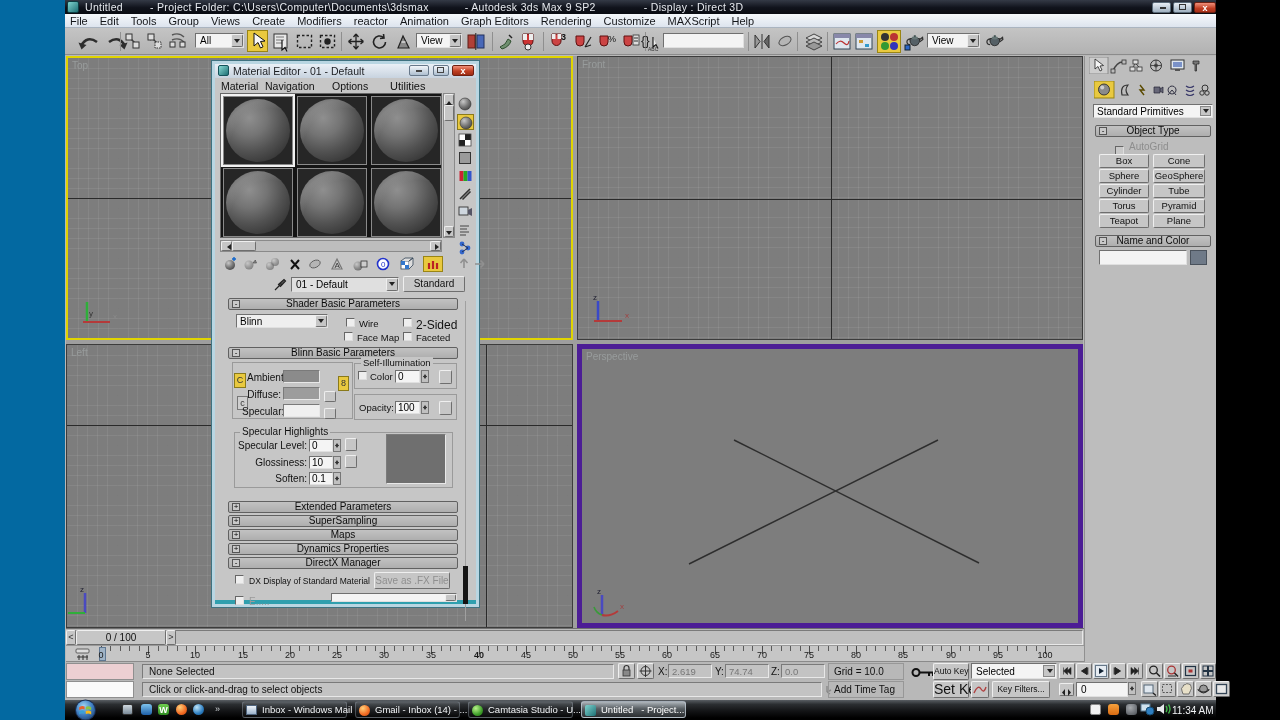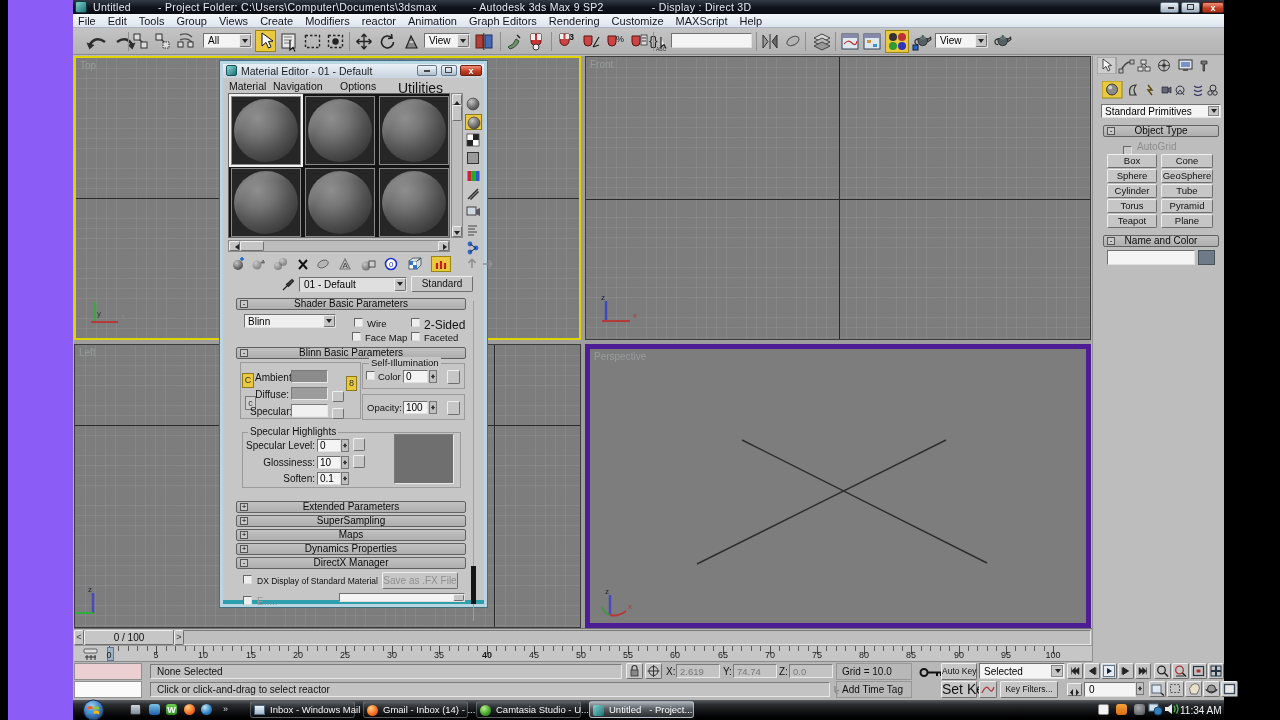--- a/index.html
+++ b/index.html
@@ -1,18 +1,18 @@
 <!DOCTYPE html>
 <html><head>
 <meta charset="utf-8">
 <style>
   * { margin:0; padding:0; box-sizing:border-box; }
   html,body { width:1280px; height:720px; background:#000; overflow:hidden;
     font-family:"Liberation Sans", sans-serif; }
-  #stage { position:absolute; left:8px; top:0; width:1024px; height:720px; background:#8b5cf6; }
+  #stage { position:absolute; left:0; top:0; width:1024px; height:720px; background:#0369a1; }
   .abs { position:absolute; }
   .btn { background:#c6c6c6; border-top:1px solid #efefef; border-left:1px solid #efefef;
     border-right:1px solid #6e6e6e; border-bottom:1px solid #6e6e6e; border-radius:2px;
     color:#111; text-align:center; }
   .sunken { background:#c3c3c3; border-top:1px solid #7a7a7a; border-left:1px solid #7a7a7a;
     border-right:1px solid #e8e8e8; border-bottom:1px solid #e8e8e8; }
   .white-field { background:#f4f4f4; border-top:1px solid #707070; border-left:1px solid #707070;
     border-right:1px solid #e0e0e0; border-bottom:1px solid #e0e0e0; }
   .rollhead { background:linear-gradient(#c2c2c2,#aeaeae); border:1px solid #616161; border-radius:2px;
     color:#0b0b0b; font-size:10px; text-align:center; line-height:10px; }
@@ -466,21 +466,21 @@
           <rect x="2" y="2" width="4.5" height="4.5" fill="none" stroke="#234"></rect>
           <rect x="7.5" y="2" width="4.5" height="4.5" fill="none" stroke="#234"></rect>
           <rect x="2" y="7.5" width="4.5" height="4.5" fill="none" stroke="#234"></rect>
           <rect x="7.5" y="7.5" width="4.5" height="4.5" fill="none" stroke="#234"></rect>
         </svg></div>
   </div>
 
   <div id="status2" class="abs" style="left:66px;top:681px;width:1150px;height:19px;background:#b8b8b8;">
     <div class="abs" style="left:0;top:0;width:68px;height:17px;background:#fafafa;border:1px solid #8f8f8f;"></div>
     <div class="abs sunken" style="left:76px;top:1px;width:680px;height:15px;">
-        <span class="lbl" style="position:absolute;left:6px;top:1px;">Click or click-and-drag to select reactor</span>
+        <span class="lbl" style="position:absolute;left:6px;top:1px;">Click or click-and-drag to select objects</span>
       </div>
     <div class="abs" style="left:758px;top:2px;width:14px;height:13px;"><svg width="14" height="13">
           <path d="M3 2 V8 M3 8 L7 6 M3 8 L6 10" stroke="#8a8a8a" stroke-width="1.4" fill="none"></path>
         </svg></div>
     <div class="abs" style="left:762px;top:0px;width:76px;height:17px;border:1px solid #979797;">
         <span class="lbl" style="position:absolute;left:5px;top:2px;">Add Time Tag</span>
       </div>
     <div class="btn abs" style="left:867px;top:0px;width:36px;height:17px;font-size:14px;line-height:15px;white-space:nowrap;text-align:center;">Set Key</div>
     <div class="btn abs" style="left:905px;top:0px;width:18px;height:17px;"><svg width="16" height="15">
           <path d="M2 11 Q6 2 9 7 T14 5" fill="none" stroke="#b04040" stroke-width="1.4"></path>
@@ -580,21 +580,21 @@
     <div class="abs" style="left:21px;top:4px;font-size:10.5px;color:#1c1e22;white-space:nowrap;">Material Editor - 01 - Default</div>
     <div class="abs" style="left:197px;top:4px;width:20px;height:11px;background:linear-gradient(#f2f6fa,#aebfd0);border:1px solid #67788a;border-radius:2px;"></div>
     <div class="abs" style="left:204px;top:9px;width:6px;height:2px;background:#444;"></div>
     <div class="abs" style="left:221px;top:4px;width:16px;height:11px;background:linear-gradient(#f2f6fa,#aebfd0);border:1px solid #67788a;border-radius:2px;"></div>
     <div class="abs" style="left:225px;top:6px;width:7px;height:6px;border:1px solid #444;"></div>
     <div class="abs" style="left:240px;top:4px;width:22px;height:11px;background:linear-gradient(#f2927c,#c14023 55%,#9c2c14);border:1px solid #6e2012;border-radius:2px;color:#fff;font-size:9px;line-height:10px;text-align:center;font-weight:bold;">x</div>
 
     <div class="abs" style="left:9px;top:19px;font-size:10.5px;color:#111;">Material</div>
     <div class="abs" style="left:53px;top:19px;font-size:10.5px;color:#111;">Navigation</div>
     <div class="abs" style="left:120px;top:19px;font-size:10.5px;color:#111;">Options</div>
-    <div class="abs" style="left:170px;top:19px;font-size:14px;color:#111;padding-left:8px;">Utilities</div>
+    <div class="abs" style="left:170px;top:19px;font-size:11px;color:#111;padding-left:8px;">Utilities</div>
 
     <div class="abs" style="left:8px;top:32px;width:222px;height:145px;background:#141414;border:1px solid #666;">
       <div class="slot" style="left:2px;top:2px;outline:2px solid #f2f2f2;"></div>
       <div class="slot" style="left:76px;top:2px;"></div>
       <div class="slot" style="left:150px;top:2px;"></div>
       <div class="slot" style="left:2px;top:74px;"></div>
       <div class="slot" style="left:76px;top:74px;"></div>
       <div class="slot" style="left:150px;top:74px;"></div>
     </div>
 

